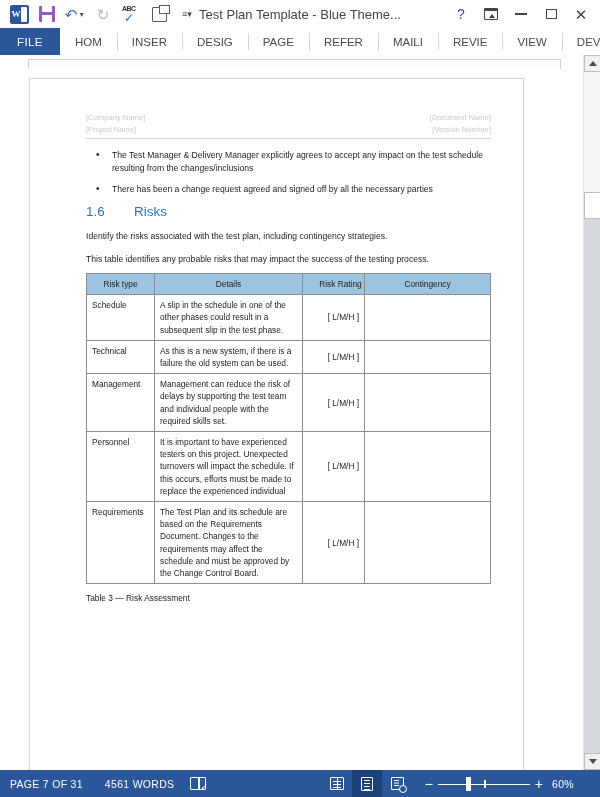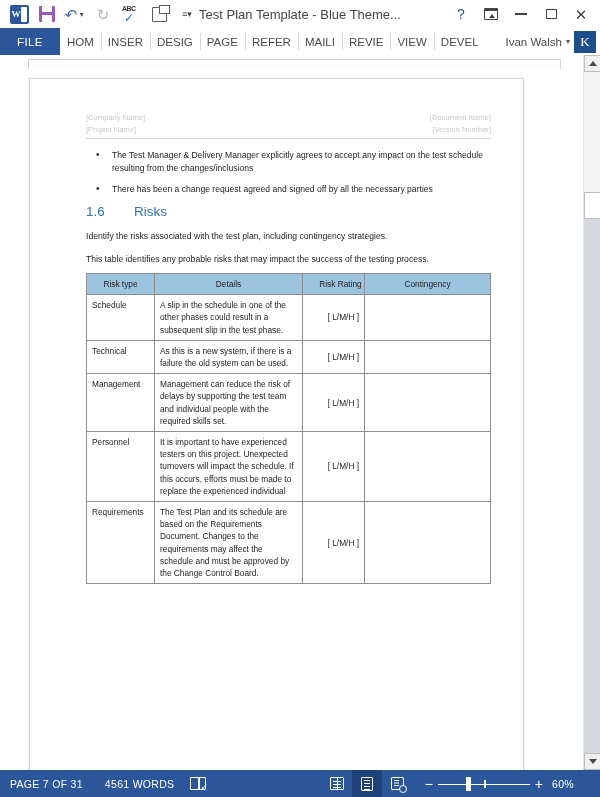--- a/index.html
+++ b/index.html
@@ -145,21 +145,21 @@
     font-size: 11.5px;
     letter-spacing: 0.4px;
     display: flex; align-items: center; justify-content: center;
     width: 60px;
     flex: none;
   }
   .tab {
     display: flex; align-items: center; justify-content: center;
     font-size: 11.5px;
     color: #4a4a4a;
-    padding: 0 7px;
+    padding: 0 15px;
     position: relative;
     white-space: nowrap;
   }
   .tab + .tab::before {
     content: "";
     position: absolute; left: 0; top: 5px; bottom: 5px;
     width: 1px; background: #d6d6d6;
   }
   .ribbon-right {
     margin-left: auto;
@@ -599,20 +599,21 @@
               </tr>
               <tr>
                 <td class="c-type">Requirements</td>
                 <td class="c-details">The Test Plan and its schedule are based on the Requirements Document. Changes to the requirements may affect the schedule and must be approved by the Change Control Board.</td>
                 <td class="c-rating">[ L/M/H ]</td>
                 <td class="c-cont"></td>
               </tr>
             </tbody>
           </table>
 
+          <div class="caption">Table 3 — Risk Assessment</div>
         </div>
 
         <div class="footer-area">
           <div class="footer-rule"></div>
           <div class="footer-row">
             <span>© Company 2017. All rights reserved.</span>
             <span>Page 7 of 31</span>
           </div>
         </div>
       </div>

